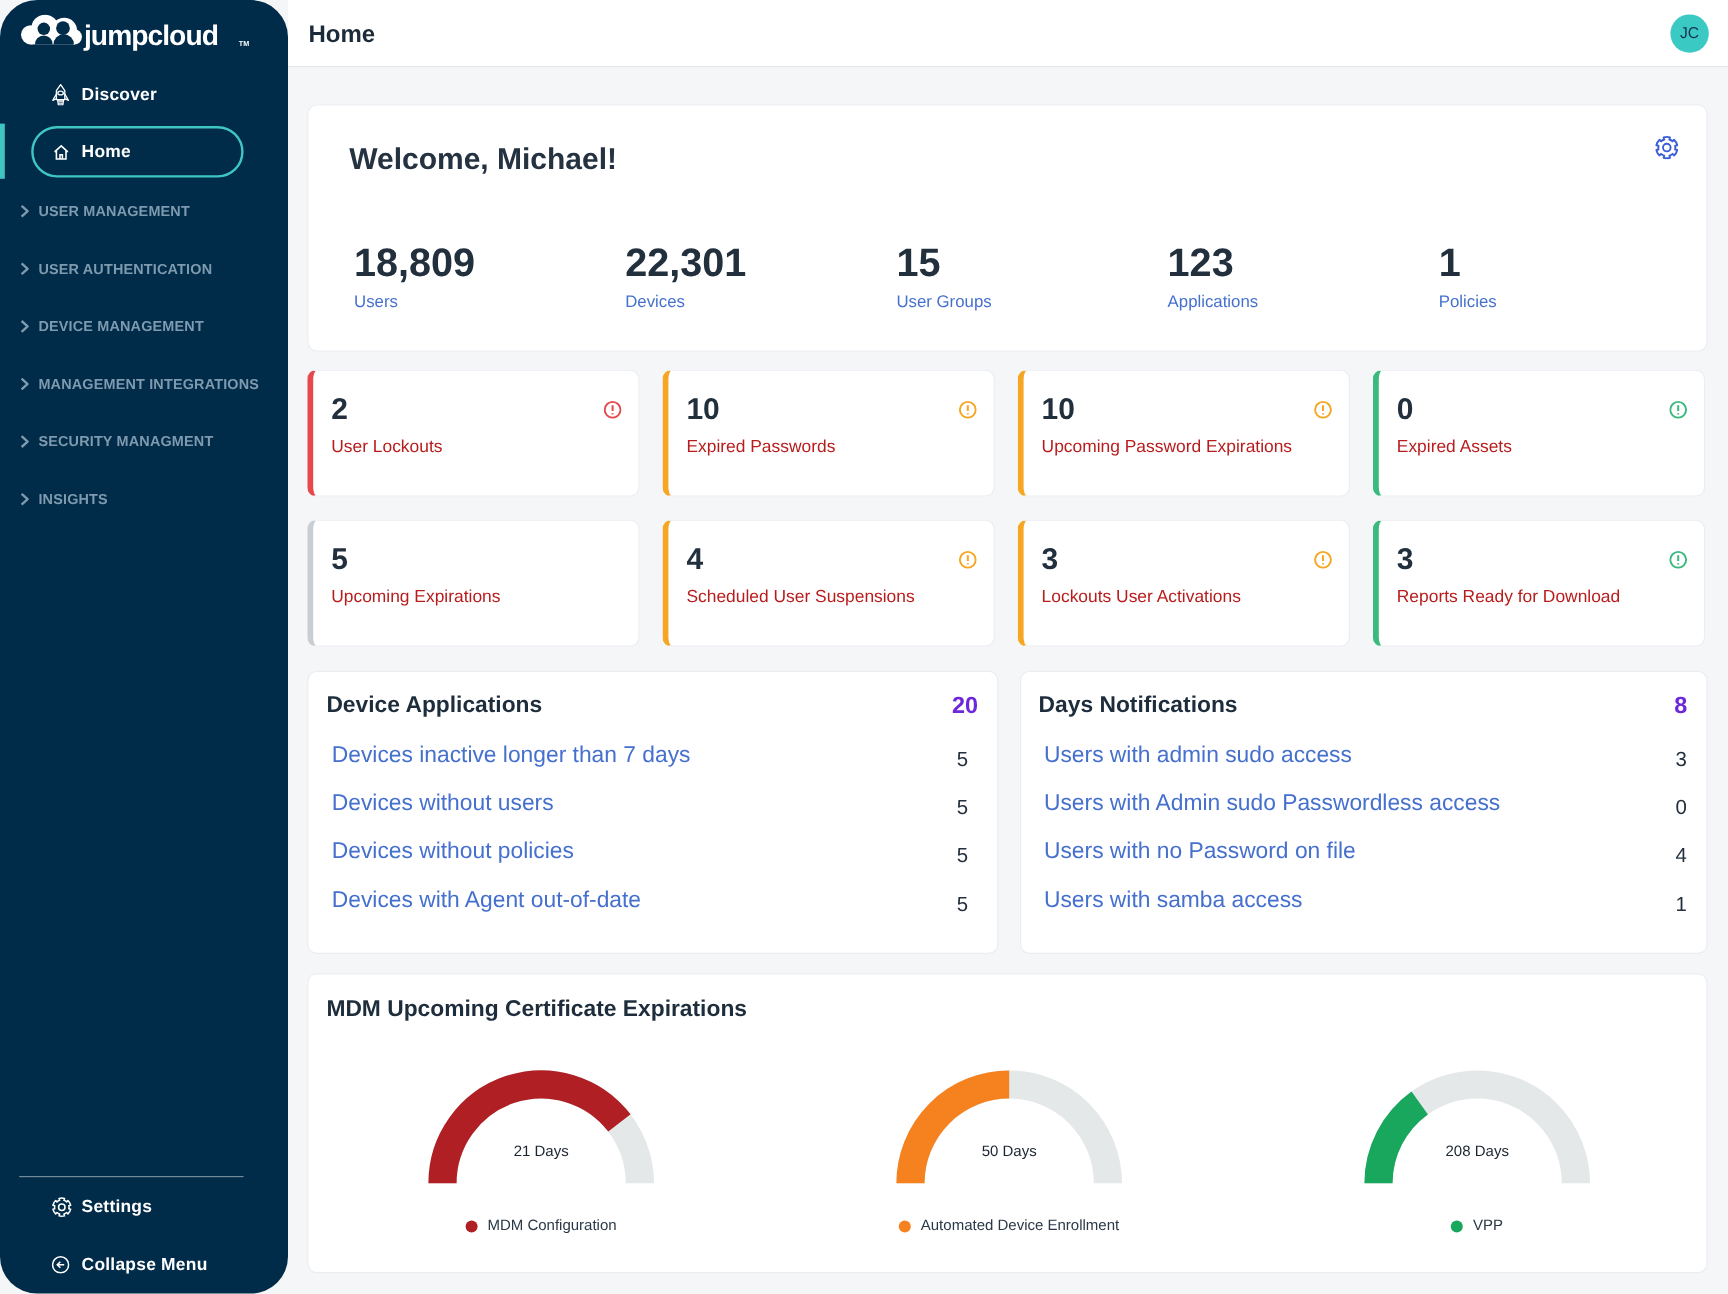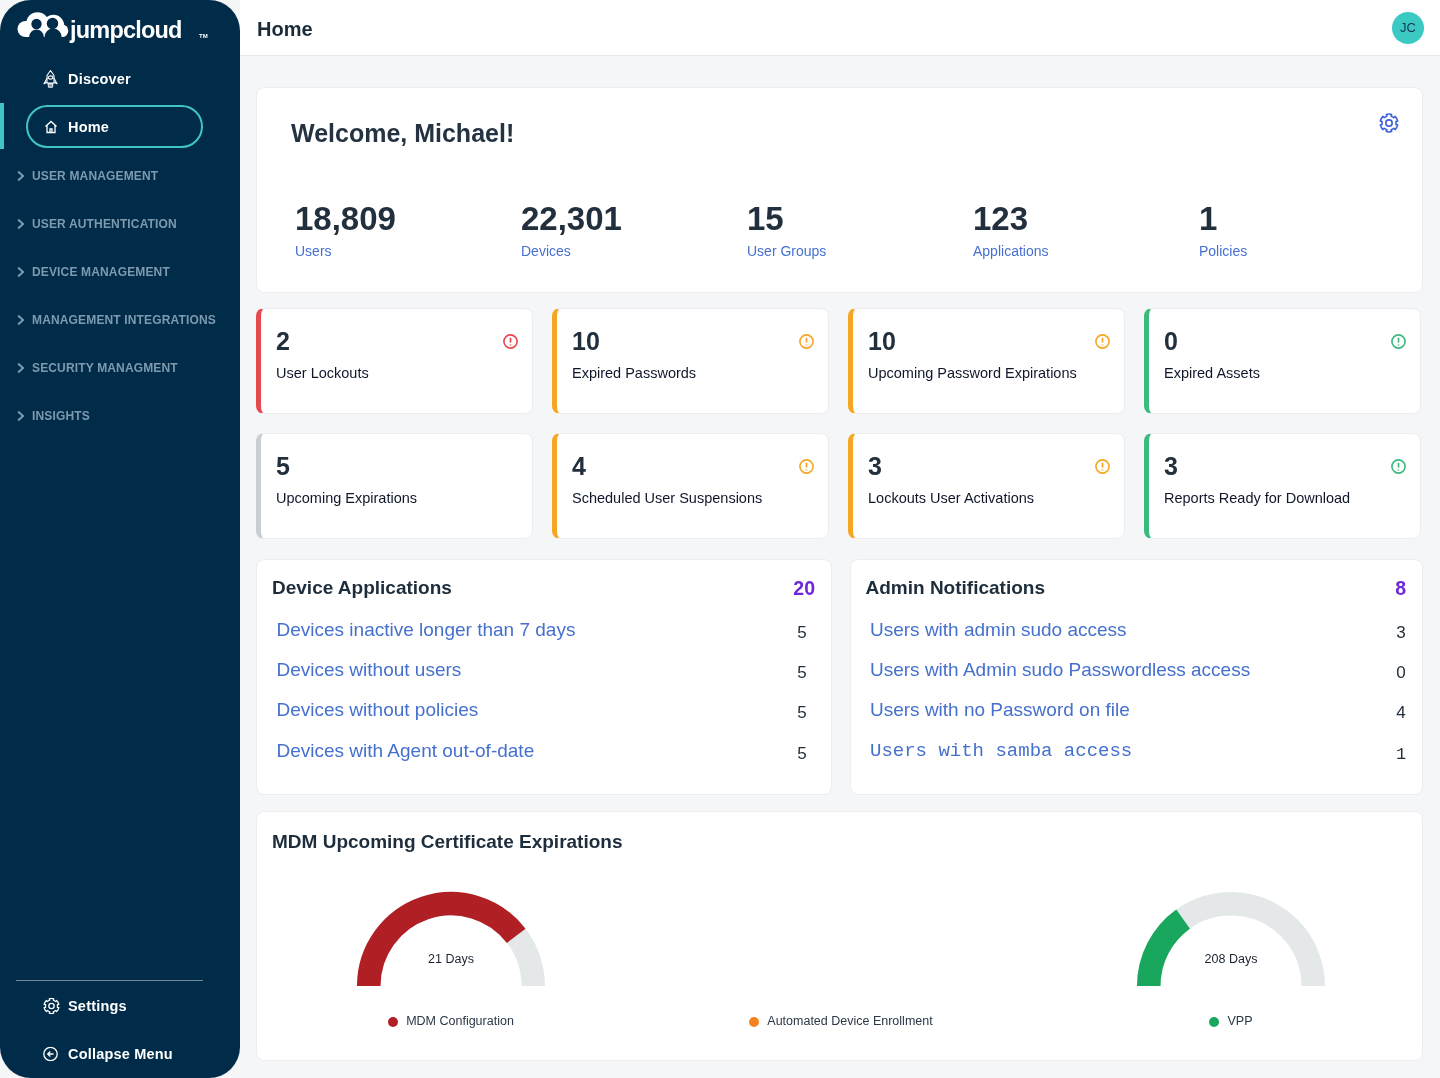--- a/index.html
+++ b/index.html
@@ -36,21 +36,21 @@
 .welcome h1 { position:absolute; left:34px; top:31px; font-size:25px; font-weight:700; color:#243241; }
 .welcome .gear { position:absolute; right:23px; top:25px; }
 .stats { position:absolute; left:38px; top:112px; }
 .stat { position:absolute; top:0; width:226px; }
 .stat .num { font-size:33px; font-weight:700; color:#222F3D; }
 .stat .lbl { margin-top:5px; font-size:14px; color:#4570CE; }
 
 
 .scard { position:absolute; width:277px; height:106px; border-left-width:5px; border-left-style:solid; }
 .scard .num { position:absolute; left:15px; top:17.5px; font-size:25px; font-weight:700; color:#222F3D; }
-.scard .lbl { position:absolute; left:15px; top:56px; font-size:14.5px; color:#0f172a; }
+.scard .lbl { position:absolute; left:15px; top:56px; font-size:14.5px; color:#b91c1c; }
 .scard .alert { position:absolute; right:14px; top:25px; }
 .bl-red { border-left-color:#E5484D; }
 .bl-orange { border-left-color:#F5A623; }
 .bl-green { border-left-color:#3BBA7E; }
 .bl-gray { border-left-color:#C9CED3; }
 
 
 .ncard .head { position:absolute; left:15px; right:16px; top:17px; }
 .ncard .head .t { font-size:19px; font-weight:700; color:#1E2D3C; float:left; }
 .ncard .head .c { font-size:19.5px; font-weight:700; color:#6d28d9; float:right; }
@@ -278,50 +278,57 @@
         <a>Devices without policies</a>
         <span class="v" style="right:8px;">5</span>
       </div>
     <div class="nrow" style="top:173px;">
         <a>Devices with Agent out-of-date</a>
         <span class="v" style="right:8px;">5</span>
       </div>
   </div>
   <div class="card ncard" style="left:609.5px; top:559px; width:573.5px; height:236px;">
     <div class="head">
-        <span class="t">Admin Notifications</span>
+        <span class="t">Days Notifications</span>
         <span class="c">8</span>
       </div>
     <div class="nrow" style="top:52px;">
         <a>Users with admin sudo access</a>
         <span class="v" style="right:0;">3</span>
       </div>
     <div class="nrow" style="top:92px;">
         <a>Users with Admin sudo Passwordless access</a>
         <span class="v" style="right:0;">0</span>
       </div>
     <div class="nrow" style="top:132px;">
         <a>Users with no Password on file</a>
         <span class="v" style="right:0;">4</span>
       </div>
-    <div class="nrow" style="top:173px;font-family:Liberation Mono, monospace;">
+    <div class="nrow" style="top:173px;">
         <a>Users with samba access</a>
         <span class="v" style="right:0;">1</span>
       </div>
   </div>
 
   <div class="card mdm">
     <h2>MDM Upcoming Certificate Expirations</h2>
     <div class="gauge" style="left:94px;">
       <svg width="200" height="115" viewBox="0 0 200 115">
         <path d="M 17.75 103 A 82.25 82.25 0 0 1 182.25 103" fill="none" stroke="#E4E8E9" stroke-width="23.5"></path>
         <path d="M 17.75 103 A 82.25 82.25 0 0 1 165.2 52.8" fill="none" stroke="#B01F24" stroke-width="23.5"></path>
       </svg>
       <div class="days">21 Days</div>
     </div>
+    <div class="gauge" style="left:484px;">
+      <svg width="200" height="115" viewBox="0 0 200 115">
+        <path d="M 17.75 103 A 82.25 82.25 0 0 1 182.25 103" fill="none" stroke="#E4E8E9" stroke-width="23.5"></path>
+        <path d="M 17.75 103 A 82.25 82.25 0 0 1 100 20.75" fill="none" stroke="#F5821F" stroke-width="23.5"></path>
+      </svg>
+      <div class="days">50 Days</div>
+    </div>
     <div class="gauge" style="left:874px;">
       <svg width="200" height="115" viewBox="0 0 200 115">
         <path d="M 17.75 103 A 82.25 82.25 0 0 1 182.25 103" fill="none" stroke="#E4E8E9" stroke-width="23.5"></path>
         <path d="M 17.75 103 A 82.25 82.25 0 0 1 52.1 36.1" fill="none" stroke="#18A75C" stroke-width="23.5"></path>
       </svg>
       <div class="days">208 Days</div>
     </div>
     <div class="legend" style="left:44px;"><span class="dot" style="background:#B01F24;"></span>MDM Configuration</div>
     <div class="legend" style="left:434px;"><span class="dot" style="background:#F5821F;"></span>Automated Device Enrollment</div>
     <div class="legend" style="left:824px;"><span class="dot" style="background:#18A75C;"></span>VPP</div>

